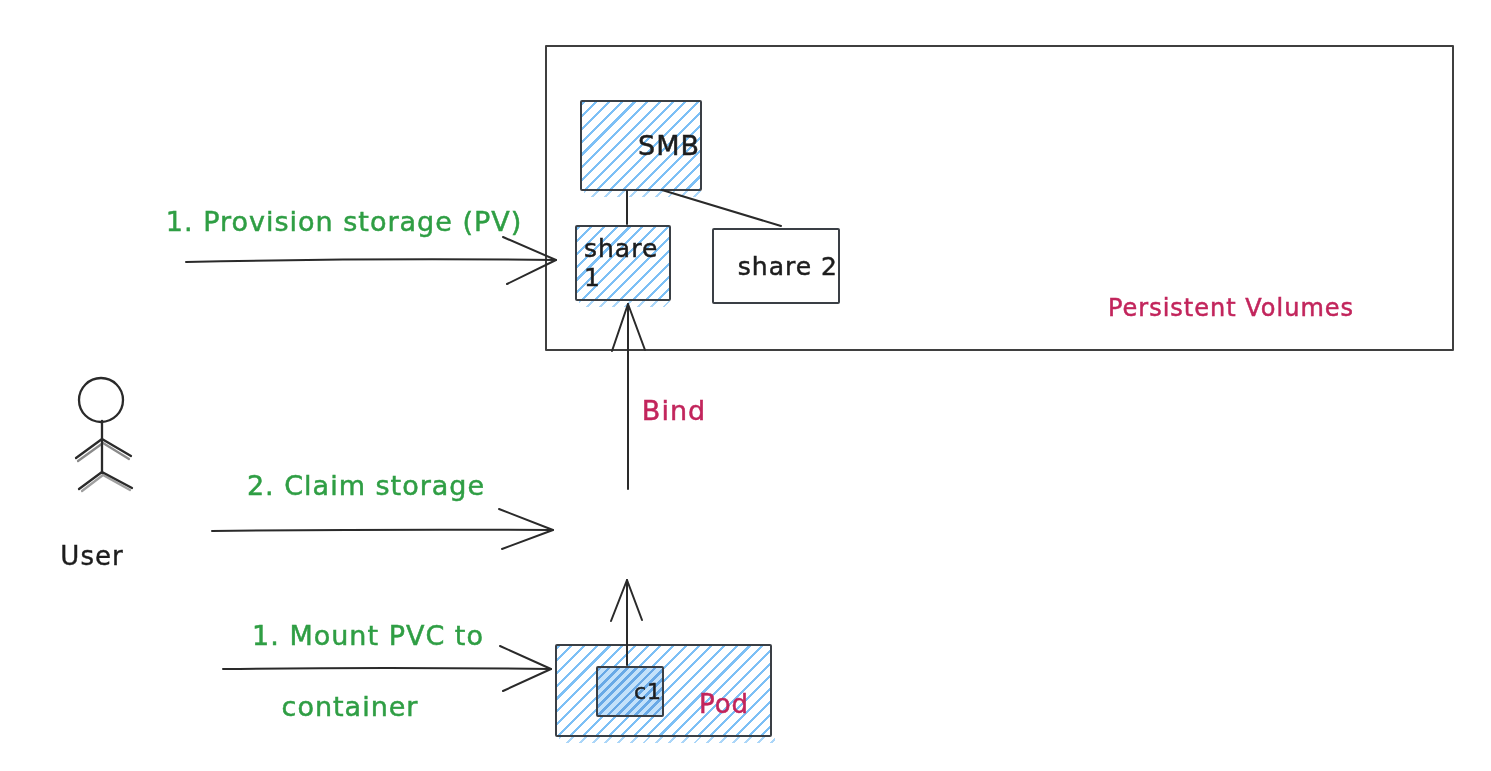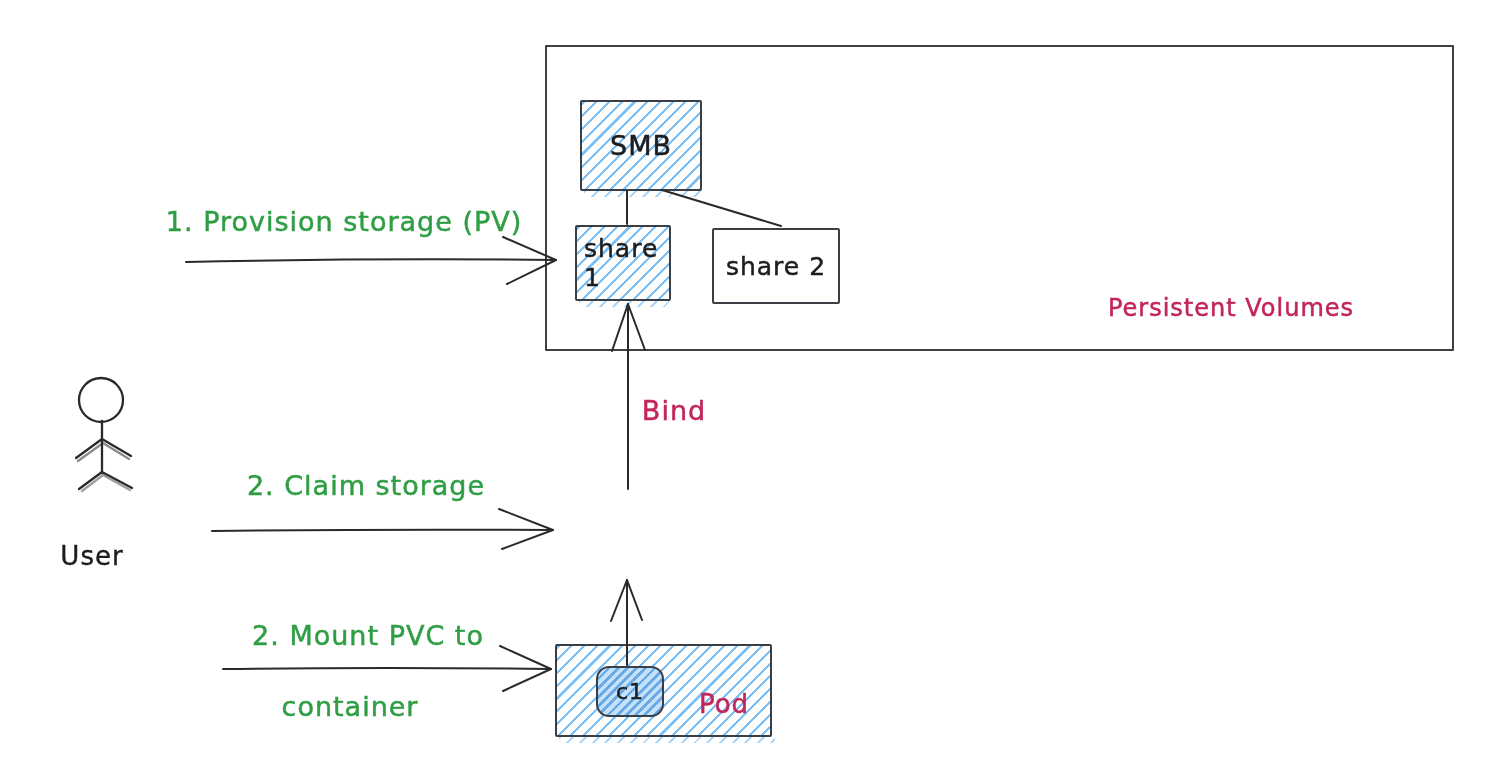--- a/index.html
+++ b/index.html
@@ -7,21 +7,21 @@
   }
   html,body{margin:0;padding:0;background:#ffffff;}
   .canvas{
     position:relative; width:1491px; height:771px; overflow:hidden;
     font-family:"DejaVu Sans", sans-serif; color:var(--ink); background:#fff;
   }
   svg.layer{position:absolute; inset:0; z-index:5; pointer-events:none;}
   .box{
     position:absolute; box-sizing:border-box;
     border:2px solid var(--border); border-radius:2px; background:#fff;
-    display:flex; align-items:center; justify-content:center;
+    display:flex; align-items:center; justify-content:flex-end;
     z-index:2; color:var(--ink);
   }
   .container-box{z-index:1; border-color:#3f3f3f; border-radius:1px;}
   .hatch{
     background-color:#fff;
     background-image:repeating-linear-gradient(135deg, rgba(88,174,243,.78) 0 2.2px, rgba(255,255,255,0) 2.2px 9px);
   }
   .hatch::after{
     content:""; position:absolute; left:2px; right:-5px; bottom:-8px; height:6px;
     background-image:repeating-linear-gradient(135deg, rgba(88,174,243,.5) 0 2px, rgba(255,255,255,0) 2px 9px);
@@ -58,27 +58,27 @@
     <span class="node-label f25">share 1</span>
   </div>
 
   <div class="box" style="left:712px; top:228px; width:128px; height:76px;">
     <span class="node-label f25">share 2</span>
   </div>
 
 
   <div class="box hatch" style="left:555px; top:644px; width:217px; height:93px;"></div>
 
-  <div class="box hatch dense" style="left:596px; top:666px; width:68px; height:51px;border-radius:13px;">
+  <div class="box hatch dense" style="left:596px; top:666px; width:68px; height:51px;">
     <span class="node-label f22">c1</span>
   </div>
 
   <div class="lbl green f27" style="left:344px; top:222px;">1. Provision storage (PV)</div>
   <div class="lbl green f27" style="left:366px; top:486px;">2. Claim storage</div>
-  <div class="lbl green f27" style="left:368px; top:636px;">2. Mount PVC to</div>
+  <div class="lbl green f27" style="left:368px; top:636px;">1. Mount PVC to</div>
   <div class="lbl green f27" style="left:350px; top:707px;">container</div>
 
   <div class="lbl crimson f28" style="left:1231px; top:308px;">Persistent Volumes</div>
   <div class="lbl crimson f27" style="left:674px; top:411px;">Bind</div>
   <div class="lbl crimson f26" style="left:724px; top:704px;">Pod</div>
 
   <div class="lbl inkt f26" style="left:92px; top:556px;">User</div>
 
   <svg class="layer" width="1491" height="771" viewBox="0 0 1491 771" fill="none" stroke="#2a2a2a" stroke-width="2" stroke-linecap="round" stroke-linejoin="round">
 

